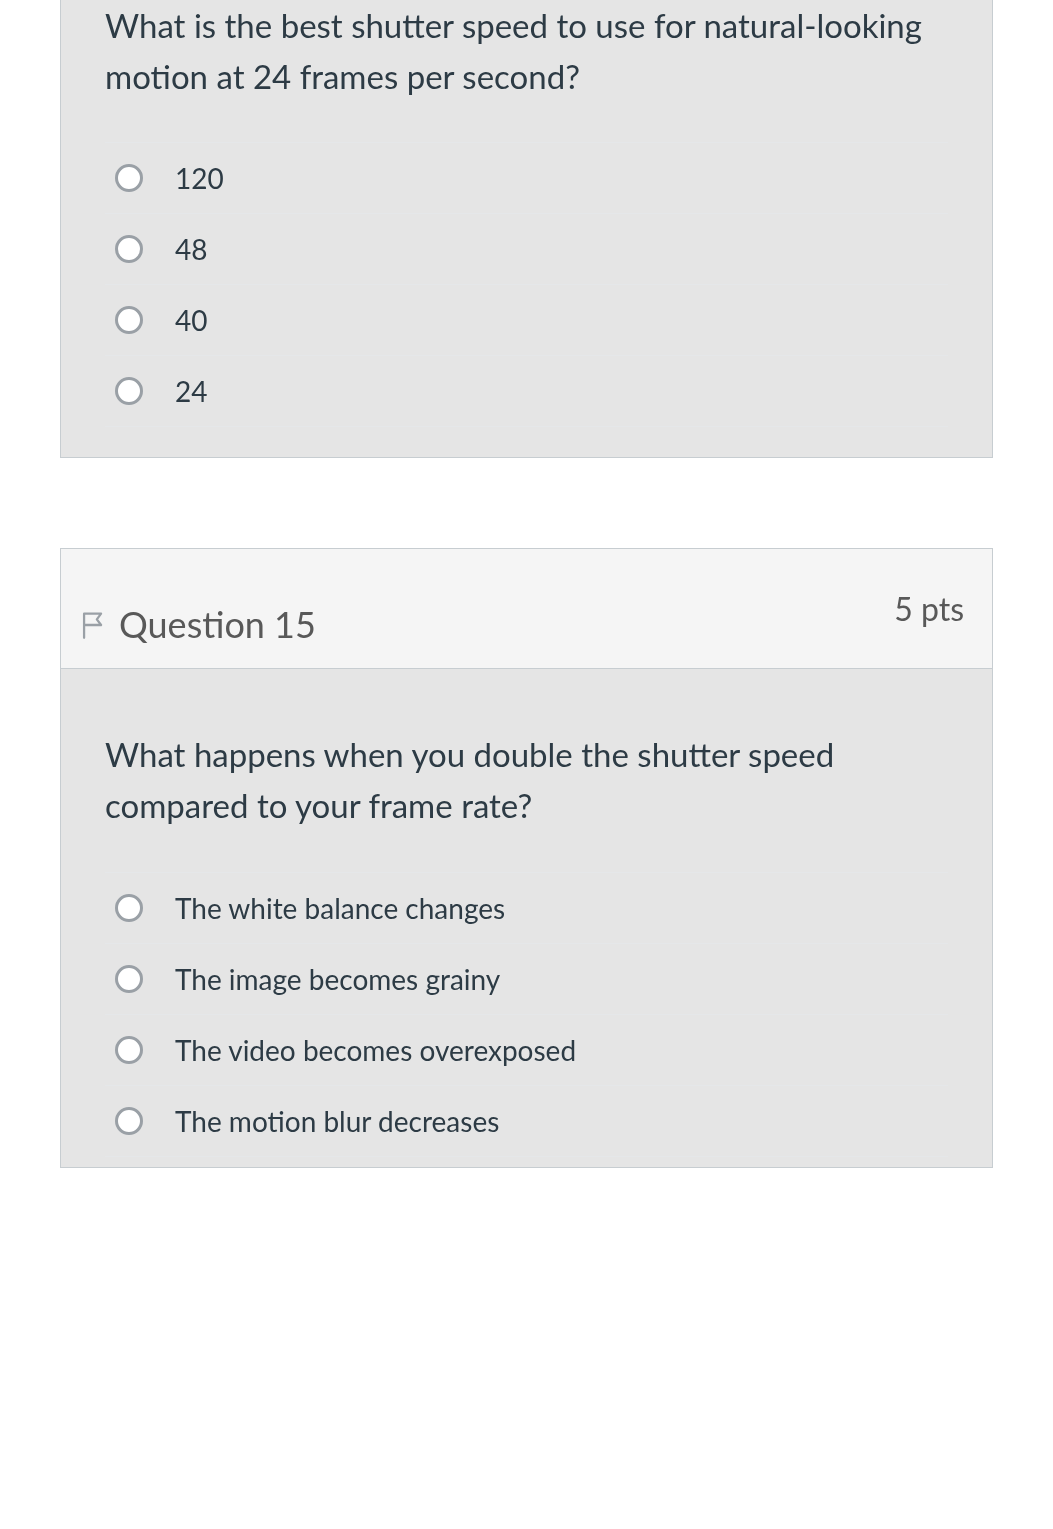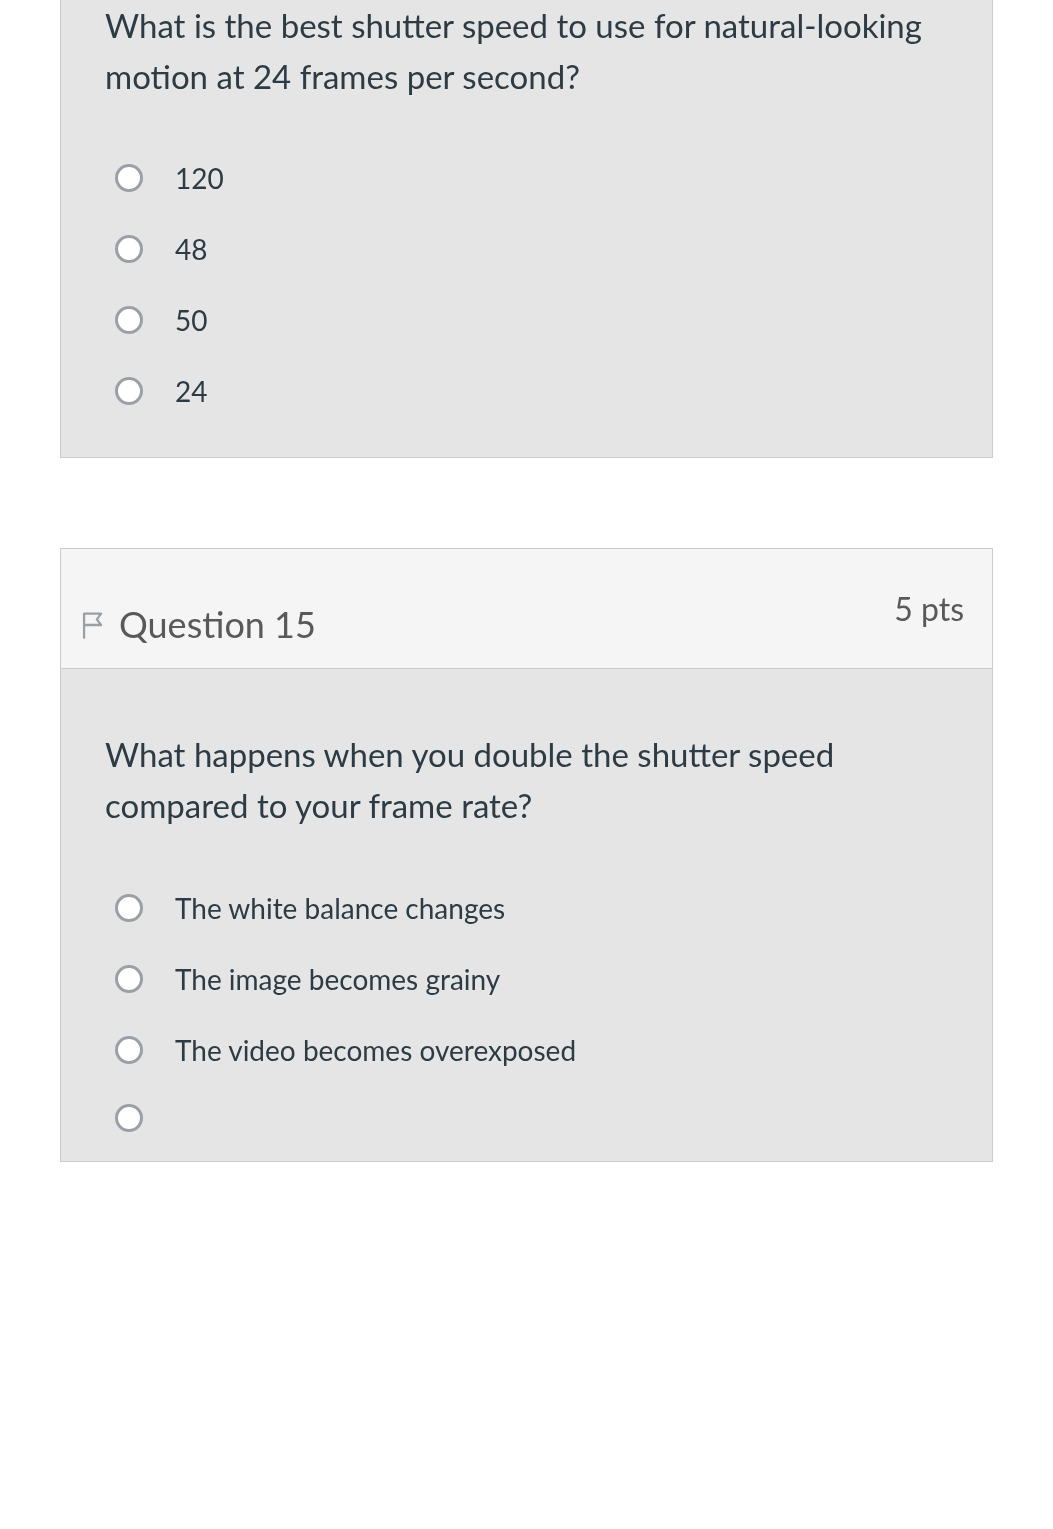--- a/index.html
+++ b/index.html
@@ -98,21 +98,21 @@
       <div class="answer-row">
         <span class="radio"></span>
         <span class="answer-label">120</span>
       </div>
       <div class="answer-row">
         <span class="radio"></span>
         <span class="answer-label">48</span>
       </div>
       <div class="answer-row">
         <span class="radio"></span>
-        <span class="answer-label">50</span>
+        <span class="answer-label">40</span>
       </div>
       <div class="answer-row">
         <span class="radio"></span>
         <span class="answer-label">24</span>
       </div>
     </div>
   </div>
 </div>
 
 <div class="gap"></div>
@@ -137,16 +137,17 @@
       <div class="answer-row">
         <span class="radio"></span>
         <span class="answer-label">The image becomes grainy</span>
       </div>
       <div class="answer-row">
         <span class="radio"></span>
         <span class="answer-label">The video becomes overexposed</span>
       </div>
       <div class="answer-row">
         <span class="radio"></span>
+        <span class="answer-label">The motion blur decreases</span>
       </div>
     </div>
   </div>
 </div>
 
 </body></html>

